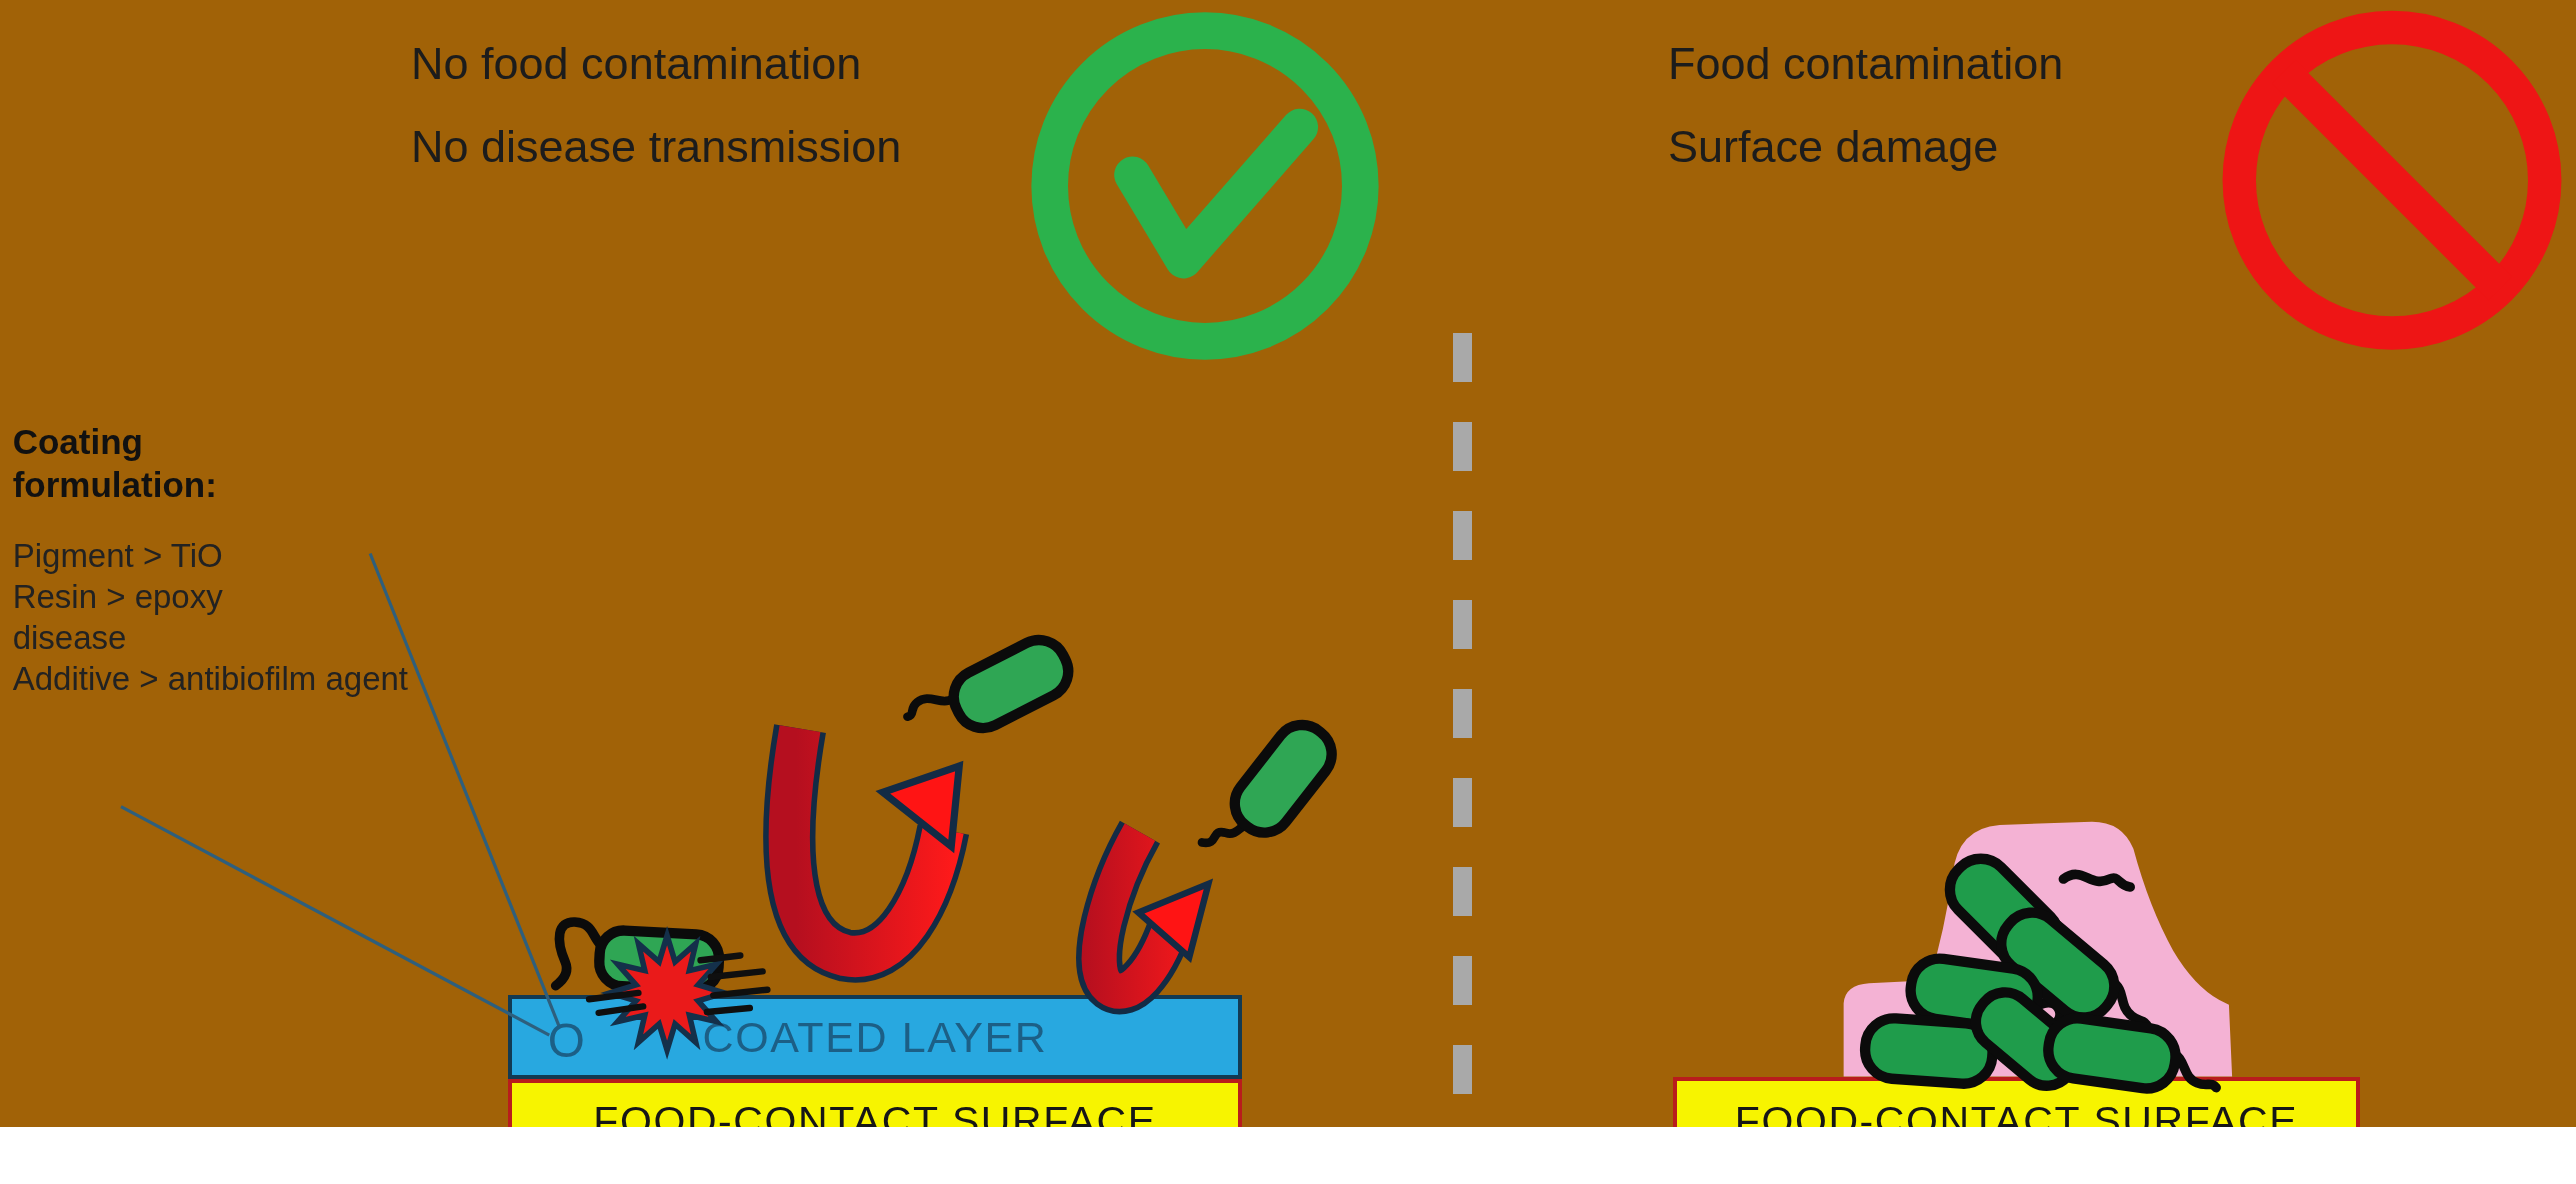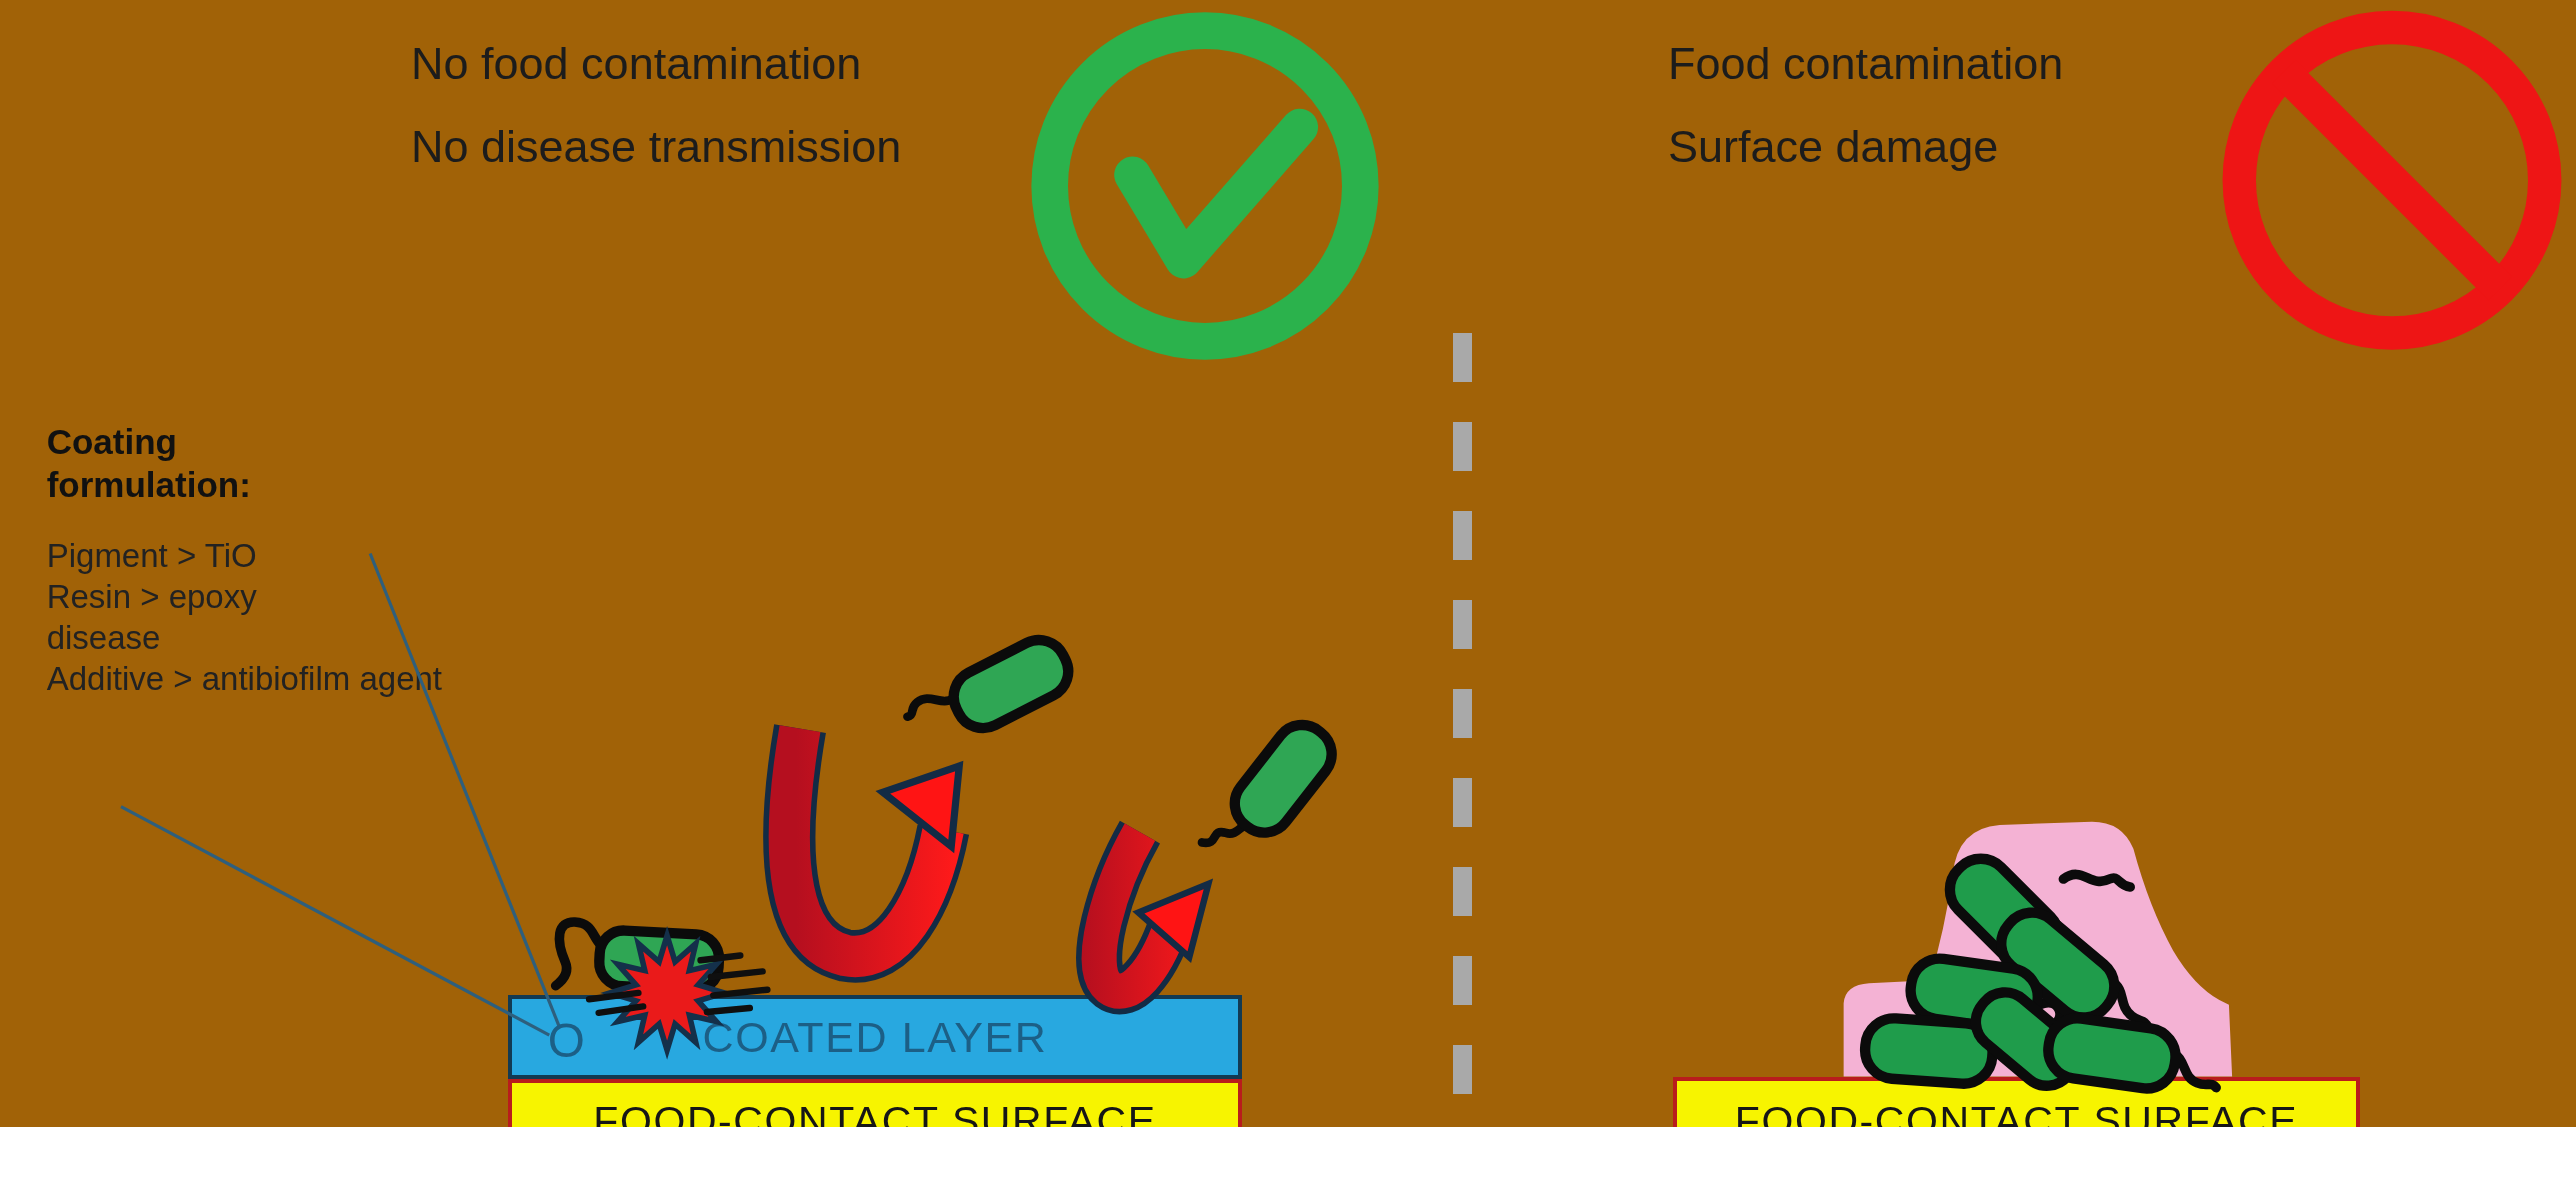--- a/index.html
+++ b/index.html
@@ -46,21 +46,21 @@
   <div class="abs statements" style="left:1668px;top:22px;">
     <div>Food contamination</div>
     <div>Surface damage</div>
   </div>
 
   <svg class="abs" style="left:2217px;top:6.4px;" width="350" height="350" viewBox="0 0 440 440">
     <circle cx="220" cy="219" r="192" fill="none" stroke="#ee1515" stroke-width="42"></circle>
     <line x1="84" y1="83" x2="356" y2="355" stroke="#ee1515" stroke-width="42"></line>
   </svg>
 
-  <div class="abs" style="left:12.7px;top:420px;margin-left:34px;">
+  <div class="abs" style="left:12.7px;top:420px;">
     <div class="note-title">
       <div>Coating</div>
       <div>formulation:</div>
     </div>
     <div class="note-list">
       <div>Pigment &gt; TiO</div>
       <div>Resin &gt; epoxy</div>
       <div>disease</div>
       <div>Additive &gt; antibiofilm agent</div>
     </div>

